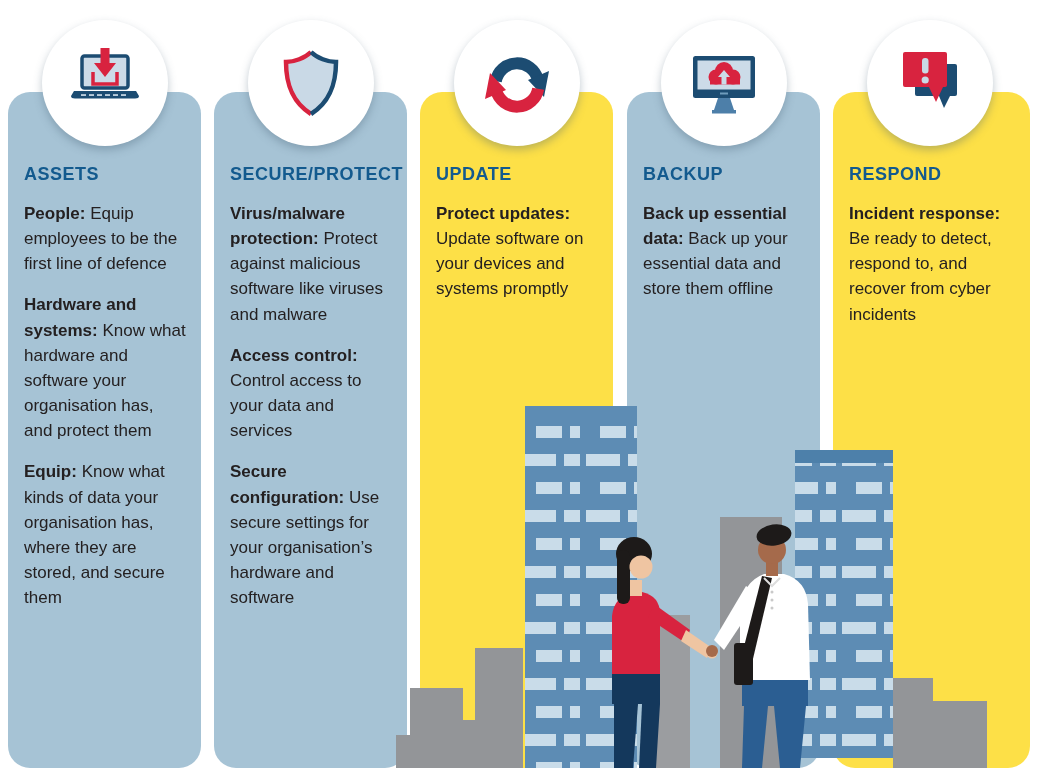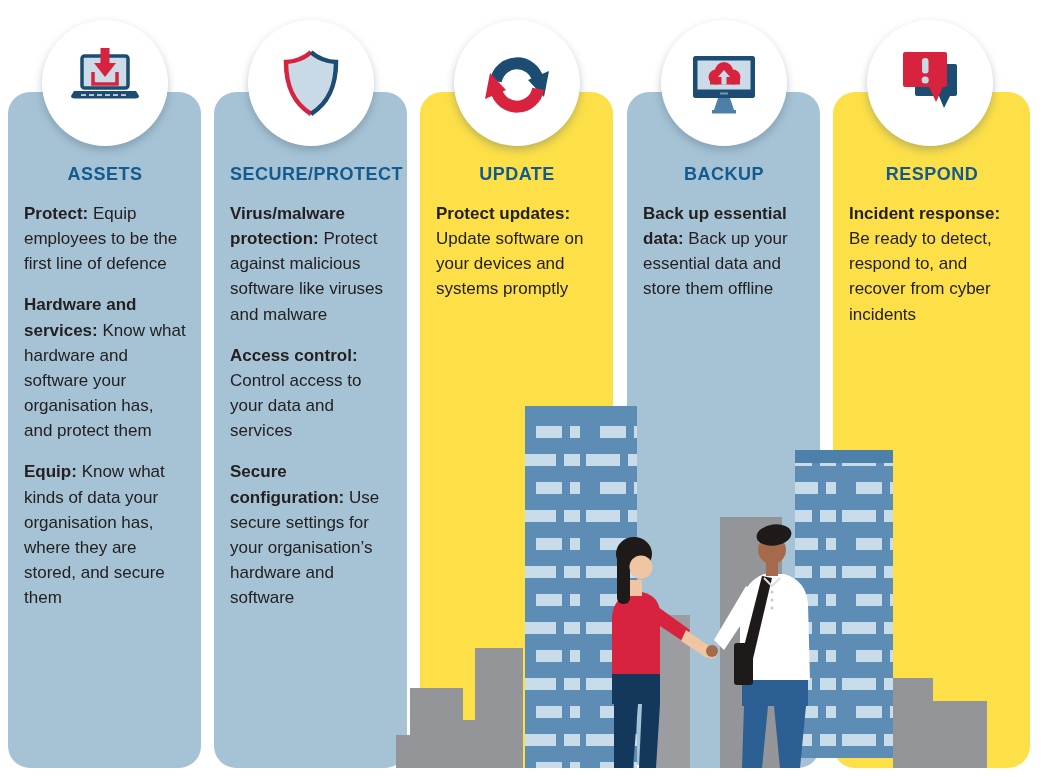--- a/index.html
+++ b/index.html
@@ -2,38 +2,38 @@
 <html><head>
 <meta charset="utf-8">
 <style>
   html,body{margin:0;padding:0;background:#ffffff;}
   .board{position:relative;width:1042px;height:777px;background:#ffffff;overflow:hidden;
          font-family:"Liberation Sans",sans-serif;}
   .col{position:absolute;top:92px;height:676px;width:193px;border-radius:22px;box-sizing:border-box;
        padding:72px 15px 0 16px;}
   .col--dark{background:#a6c3d5;}
   .col--light{background:#fde047;}
-  .col-title{margin:0 0 6px 0;text-align:center;font-size:18px;font-weight:700;
+  .col-title{margin:0 0 6px 0;text-align:left;font-size:18px;font-weight:700;
              letter-spacing:.5px;color:#135a8e;}
   .item{margin:16px 0 0 0;font-size:17px;line-height:1.48;color:#242021;}
   .item b{font-weight:700;color:#242021;}
   .badge{position:absolute;top:20px;width:126px;height:126px;border-radius:50%;background:#ffffff;
          box-shadow:0 4px 9px rgba(70,95,115,.35);display:flex;align-items:center;justify-content:center;}
   .badge svg{display:block;}
   .city{position:absolute;left:390px;top:390px;width:652px;height:378px;}
 </style>
 </head>
 <body>
 
 <div class="board">
 
   <section class="col col--dark" style="left:8px">
     <h2 class="col-title">ASSETS</h2>
-    <p class="item"><b>Protect:</b> <span>Equip employees to be the first line of defence</span></p>
-    <p class="item"><b>Hardware and services:</b> <span>Know what hardware and software your organisation has, and protect them</span></p>
+    <p class="item"><b>People:</b> <span>Equip employees to be the first line of defence</span></p>
+    <p class="item"><b>Hardware and systems:</b> <span>Know what hardware and software your organisation has, and protect them</span></p>
     <p class="item"><b>Equip:</b> <span>Know what kinds of data your organisation has, where they are stored, and secure them</span></p>
   </section>
 
   <section class="col col--dark" style="left:214px">
     <h2 class="col-title">SECURE/PROTECT</h2>
     <p class="item"><b>Virus/malware protection:</b> <span>Protect against malicious software like viruses and malware</span></p>
     <p class="item"><b>Access control:</b> <span>Control access to your data and services</span></p>
     <p class="item"><b>Secure configuration:</b> <span>Use secure settings for your organisation’s hardware and software</span></p>
   </section>
 

